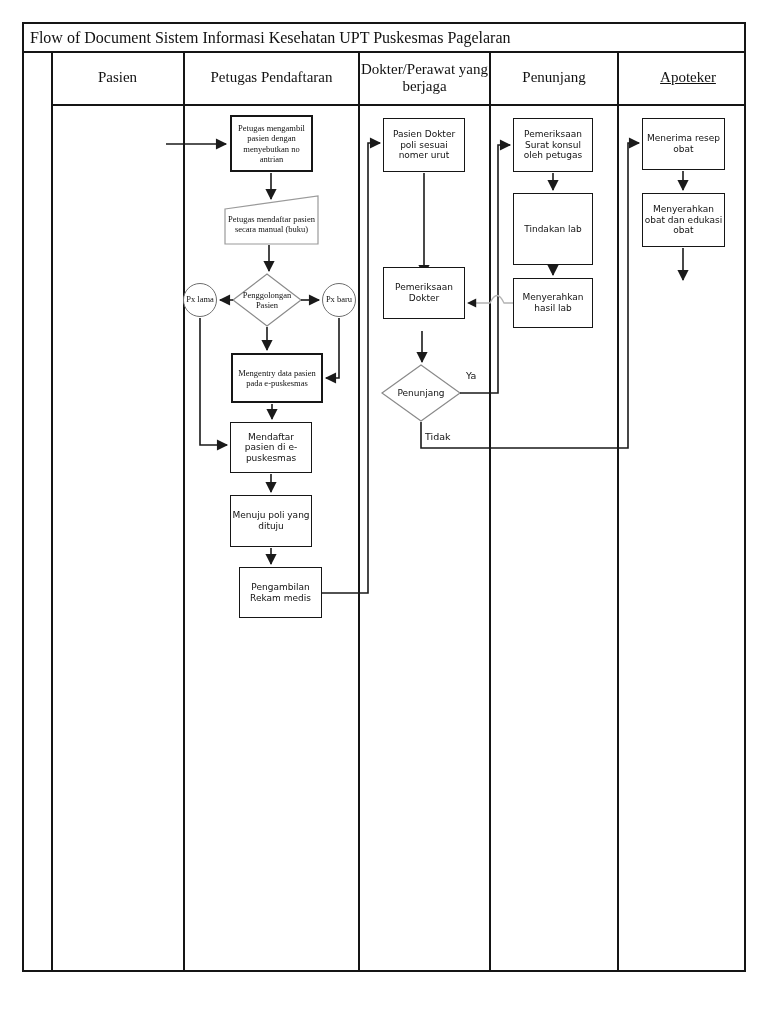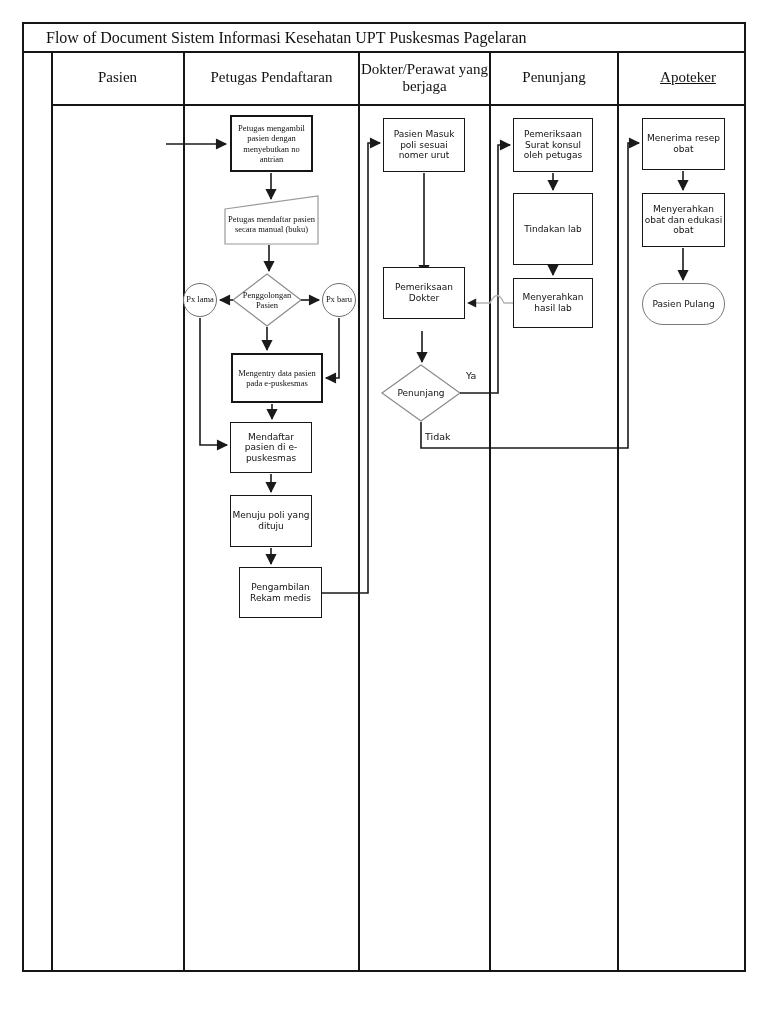--- a/index.html
+++ b/index.html
@@ -2,21 +2,21 @@
 <html><head>
 <meta charset="utf-8">
 <style>
   html,body{margin:0;padding:0;background:#fff;}
   body{width:768px;height:1024px;position:relative;font-family:"Liberation Sans",sans-serif;color:#111;}
   .canvas{position:absolute;left:0;top:0;width:768px;height:1024px;background:#fff;overflow:hidden;}
 
   
   .frame{position:absolute;left:22px;top:22px;width:724px;height:950px;border:2px solid #151515;box-sizing:border-box;}
   .title-row{position:absolute;left:22px;top:22px;width:724px;height:31px;box-sizing:border-box;border:2px solid #151515;
-             display:flex;align-items:center;padding-left:22px;font-family:"Liberation Serif",serif;font-size:16px;}
+             display:flex;align-items:center;padding-left:6px;font-family:"Liberation Serif",serif;font-size:16px;}
   .vline{position:absolute;top:52px;height:920px;width:1.5px;background:#151515;}
   .hdr-bottom{position:absolute;left:52px;top:104px;width:694px;height:1.5px;background:#151515;}
   .lane-hdr{position:absolute;top:52px;height:52px;display:flex;align-items:center;justify-content:center;text-align:center;
             font-family:"Liberation Serif",serif;font-size:15px;line-height:1.15;}
 
   
   .node{position:absolute;box-sizing:border-box;display:flex;align-items:center;justify-content:center;
         text-align:center;background:#fff;line-height:1.18;z-index:2;padding:1px;}
   .rect{border:1.5px solid #161616;}
   .rect-heavy{border:2px solid #161616;}
@@ -105,21 +105,21 @@
     <span>Mendaftar pasien di e-puskesmas</span>
   </div>
   <div class="node rect sans" style="left:230px;top:495px;width:82px;height:52px;">
     <span>Menuju poli yang dituju</span>
   </div>
   <div class="node rect sans" style="left:239px;top:567px;width:83px;height:51px;">
     <span>Pengambilan Rekam medis</span>
   </div>
 
   <div class="node rect sans" style="left:383px;top:118px;width:82px;height:54px;">
-    <span>Pasien Masuk poli sesuai nomer urut</span>
+    <span>Pasien Dokter poli sesuai nomer urut</span>
   </div>
   <div class="node rect sans" style="left:383px;top:267px;width:82px;height:52px;">
     <span>Pemeriksaan Dokter</span>
   </div>
   <div class="free-label sans" style="left:385px;top:387px;width:72px;height:13px;">Penunjang</div>
   <div class="edge-label" style="left:466px;top:370px;">Ya</div>
   <div class="edge-label" style="left:425px;top:431px;">Tidak</div>
 
   <div class="node rect sans" style="left:513px;top:118px;width:80px;height:54px;">
     <span>Pemeriksaan Surat konsul oleh petugas</span>
@@ -130,17 +130,14 @@
   <div class="node rect sans" style="left:513px;top:278px;width:80px;height:50px;">
     <span>Menyerahkan hasil lab</span>
   </div>
 
   <div class="node rect sans" style="left:642px;top:118px;width:83px;height:52px;">
     <span>Menerima resep obat</span>
   </div>
   <div class="node rect sans" style="left:642px;top:193px;width:83px;height:54px;">
     <span>Menyerahkan obat dan edukasi obat</span>
   </div>
-  <div class="node stadium sans" style="left:642px;top:283px;width:83px;height:42px;">
-    <span>Pasien Pulang</span>
-  </div>
 
 </div>
 
 </body></html>

